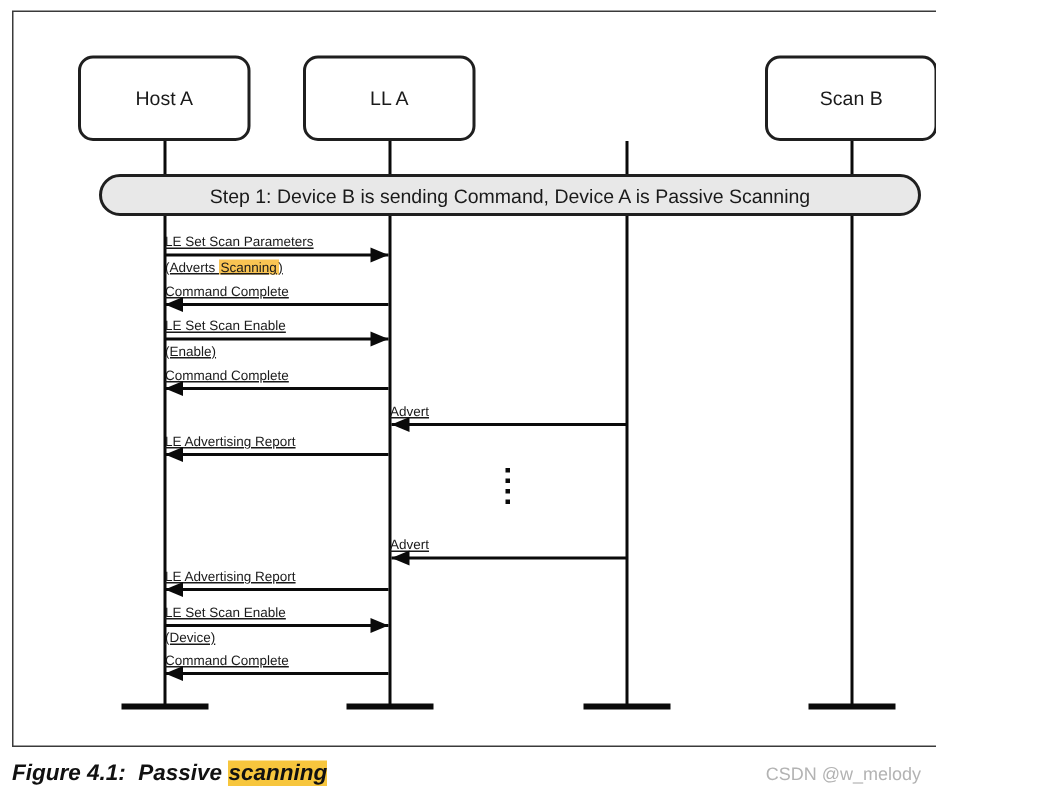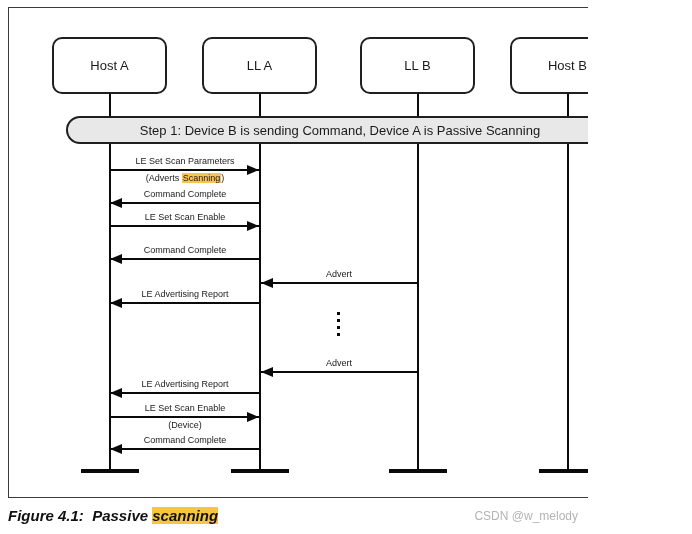--- a/index.html
+++ b/index.html
@@ -5,43 +5,43 @@
   :root{
     --highlight-diagram:#f9c453;
     --highlight-caption:#f7c63d;
     --banner-fill:#e8e8e8;
     --line-color:#0a0a0a;
     --watermark-color:#b3b3b3;
   }
   html,body{margin:0;padding:0;background:#ffffff;}
   .page{
     position:relative;width:588px;height:534px;background:#ffffff;
-    font-family:"Liberation Sans", sans-serif;color:#1a1a1a;overflow:hidden;
+    font-family:"Liberation Sans", sans-serif;color:#1a1a1a;overflow:hidden;padding-left:36px;
   }
   .frame{
     position:absolute;left:8px;top:7px;width:662px;height:489px;
     border:1px solid #3a3a3a;background:#ffffff;
   }
   .actor-box{
     position:absolute;width:115px;height:57px;box-sizing:border-box;
     border:2px solid #1f1f1f;border-radius:10px;background:#ffffff;
     display:flex;align-items:center;justify-content:center;
     font-size:13px;z-index:3;
   }
   .lifeline{position:absolute;width:2px;background:var(--line-color);z-index:1;}
   .endbar{position:absolute;width:58px;height:4px;background:var(--line-color);z-index:2;}
   .banner{
     position:absolute;left:66px;top:116px;width:548px;height:28px;box-sizing:border-box;
     border:2px solid #1f1f1f;border-radius:14px;background:var(--banner-fill);
     display:flex;align-items:center;justify-content:center;
     font-size:13px;z-index:4;
   }
   .mlabel{
-    position:absolute;font-size:9px;line-height:11px;text-align:center;
-    white-space:nowrap;z-index:3;
+    position:absolute;font-size:9px;line-height:11px;text-align:left;
+    white-space:nowrap;z-index:3;text-decoration:underline;
   }
   .mline{position:absolute;height:2px;background:var(--line-color);z-index:2;}
   .head-r{
     position:absolute;width:0;height:0;z-index:3;
     border-top:5px solid transparent;border-bottom:5px solid transparent;
     border-left:12px solid var(--line-color);
   }
   .head-l{
     position:absolute;width:0;height:0;z-index:3;
     border-top:5px solid transparent;border-bottom:5px solid transparent;
@@ -75,43 +75,41 @@
   <div class="endbar" style="left:231px;top:469px;"></div>
   <div class="endbar" style="left:389px;top:469px;"></div>
   <div class="endbar" style="left:539px;top:469px;"></div>
 
   <div class="actor-box" style="left:52px;top:37px;">
       <span>Host A</span>
     </div>
   <div class="actor-box" style="left:202px;top:37px;">
       <span>LL A</span>
     </div>
-  <div class="actor-box" style="left:360px;top:37px;">
-      <span>LL B</span>
-    </div>
   <div class="actor-box" style="left:510px;top:37px;">
-      <span>Host B</span>
+      <span>Scan B</span>
     </div>
 
   <div class="banner">
     <span>Step 1: Device B is sending Command, Device A is Passive Scanning</span>
   </div>
 
   <div class="mlabel" style="left:110px;top:156px;width:150px;">LE Set Scan Parameters</div>
   <div class="mline" style="left:110px;top:169px;width:149px;"></div>
   <div class="head-r" style="left:247px;top:165px;"></div>
   <div class="mlabel" style="left:110px;top:173px;width:150px;"><span>(Adverts </span><span class="hl-d">Scanning</span><span>)</span></div>
 
   <div class="mlabel" style="left:110px;top:189px;width:150px;">Command Complete</div>
   <div class="mline" style="left:110px;top:202px;width:149px;"></div>
   <div class="head-l" style="left:110px;top:198px;"></div>
 
   <div class="mlabel" style="left:110px;top:212px;width:150px;">LE Set Scan Enable</div>
   <div class="mline" style="left:110px;top:225px;width:149px;"></div>
   <div class="head-r" style="left:247px;top:221px;"></div>
+  <div class="mlabel" style="left:110px;top:229px;width:150px;"><span>(Enable)</span></div>
 
   <div class="mlabel" style="left:110px;top:245px;width:150px;">Command Complete</div>
   <div class="mline" style="left:110px;top:258px;width:149px;"></div>
   <div class="head-l" style="left:110px;top:254px;"></div>
 
   <div class="mlabel" style="left:260px;top:269px;width:158px;">Advert</div>
   <div class="mline" style="left:261px;top:282px;width:157px;"></div>
   <div class="head-l" style="left:261px;top:278px;"></div>
 
   <div class="mlabel" style="left:110px;top:289px;width:150px;">LE Advertising Report</div>

